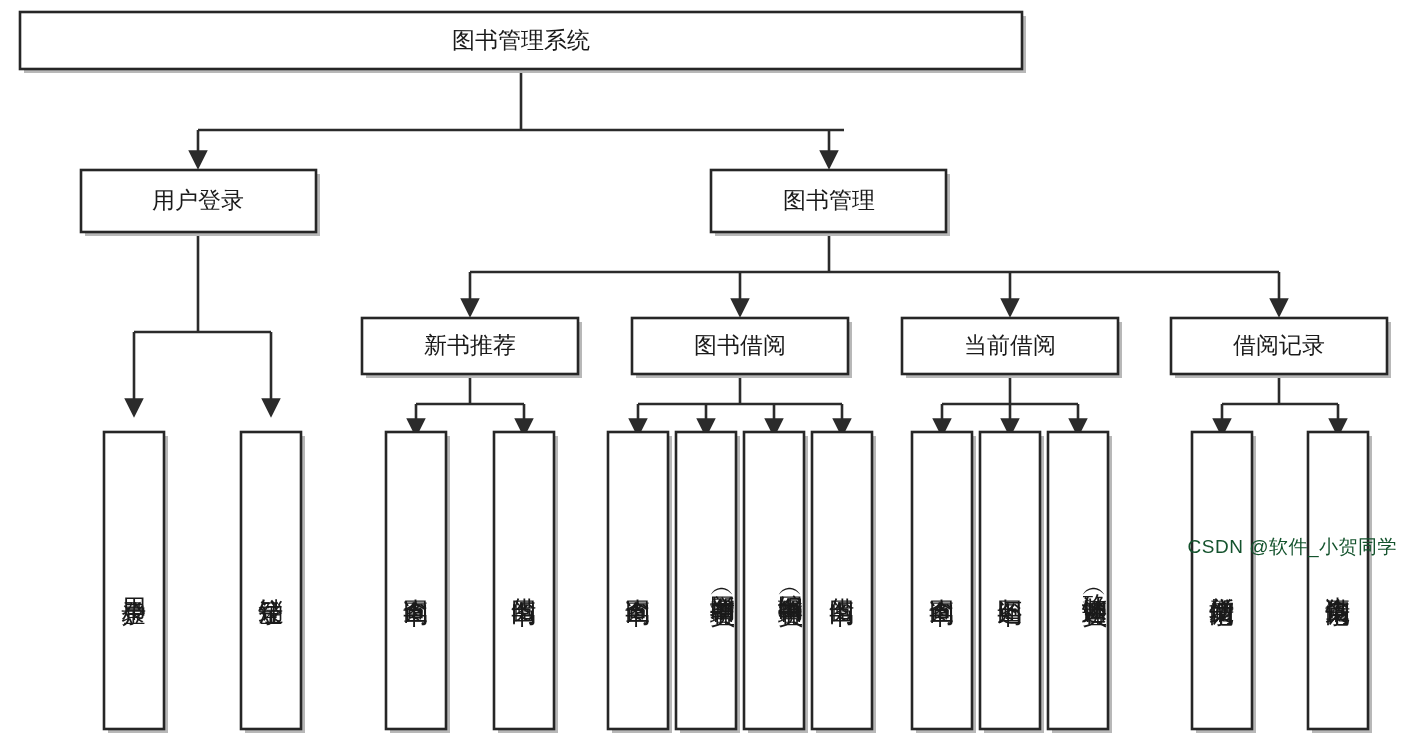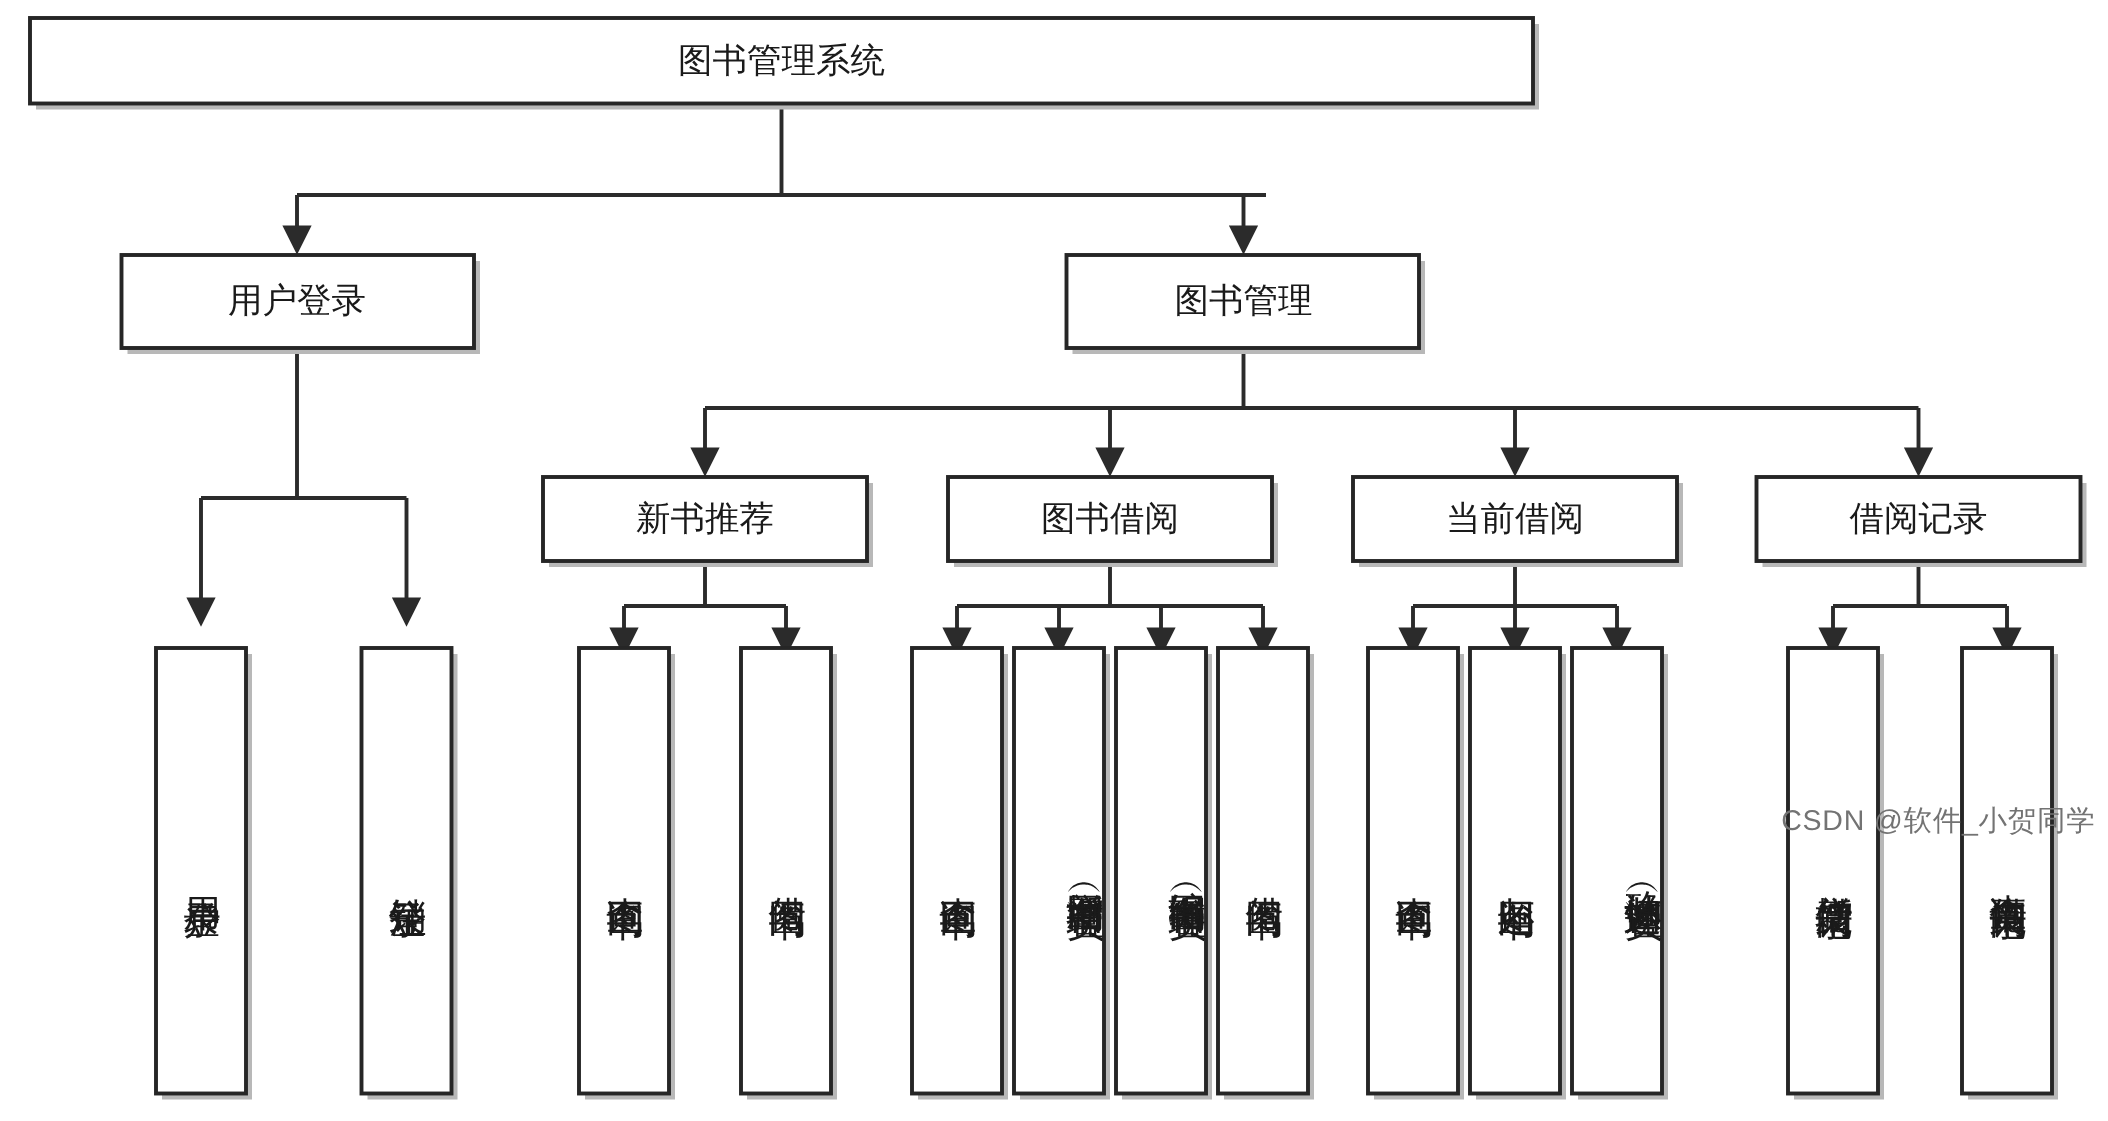--- a/index.html
+++ b/index.html
@@ -67,21 +67,21 @@
     text-align: center;
     white-space: nowrap;
     pointer-events: none;
   }
   .watermark {
     position: absolute;
     right: 8px;
     bottom: 4px;
     font-family: "Liberation Sans", "DejaVu Sans", sans-serif;
     font-size: 19px;
-    color: #737373;
+    color: #14532d;
     letter-spacing: 0.5px;
     white-space: nowrap;
   }
 </style>
 </head>
 <body>
 
 <div id="diagram-root">
 
   <svg id="flow" viewBox="0 0 1405 747">

